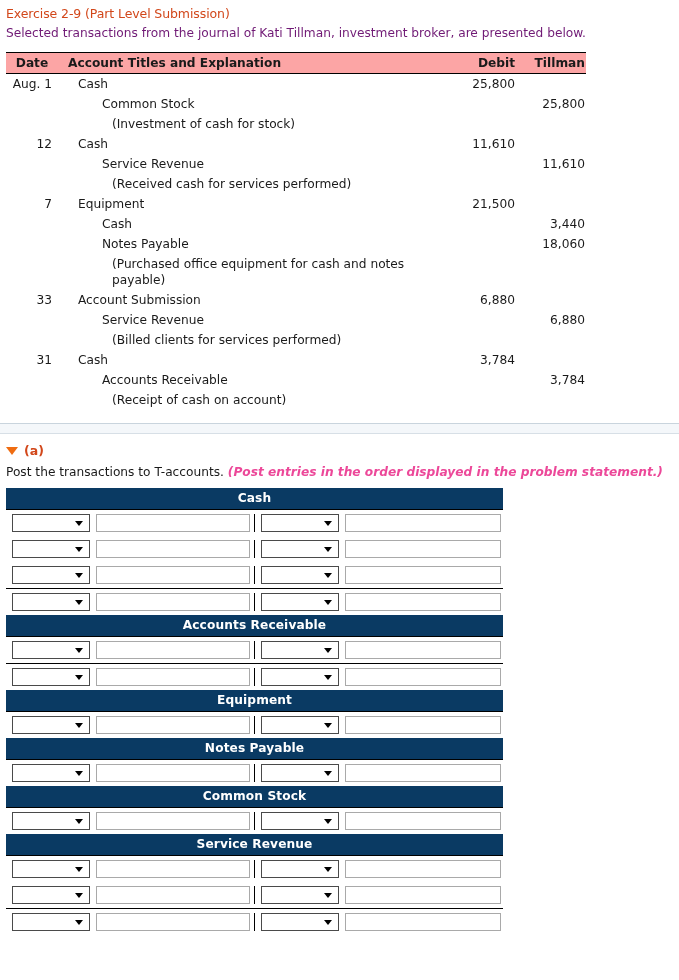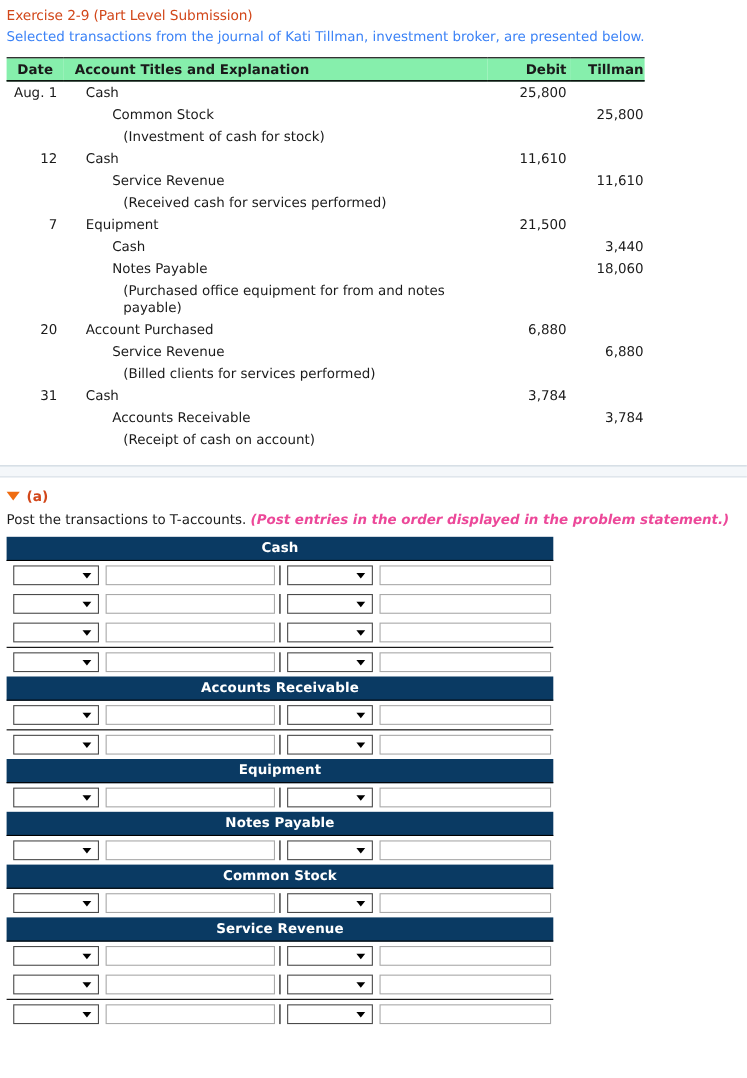--- a/index.html
+++ b/index.html
@@ -20,32 +20,32 @@
   .ex-title {
     color: #d2471a;
     font-weight: normal;
     font-size: 12.5px;
     padding: 6px 0 0 6px;
     letter-spacing: -0.1px;
   }
   .intro {
     padding: 5px 0 0 6px;
     font-size: 12.2px;
-    color: #3b82f6;
+    color: #701a75;
   }
 
   
   .journal {
     border-collapse: collapse;
     width: 580px;
     margin: 12px 0 0 6px;
     font-size: 12.2px;
   }
   .journal thead th {
-    background: #86efac;
+    background: #fca5a5;
     border-top: 1.4px solid #000;
     border-bottom: 1.4px solid #000;
     font-weight: bold;
     padding: 3px 0 3px 0;
     font-size: 12.2px;
     white-space: nowrap;
   }
   .journal th.h-date { width: 52px; text-align: center; }
   .journal th.h-acct { text-align: left; padding-left: 10px; }
   .journal th.h-debit { width: 72px; text-align: right; padding-right: 4px;}
@@ -223,27 +223,27 @@
           <td class="c-credit">3,440</td>
         </tr>
         <tr>
           <td class="c-date"></td>
           <td class="c-acct"><span class="lvl2" style="display: inline-block;">Notes Payable</span></td>
           <td class="c-debit"></td>
           <td class="c-credit">18,060</td>
         </tr>
         <tr>
           <td class="c-date"></td>
-          <td class="c-acct"><span class="lvl3" style="display: inline-block;">(Purchased office equipment for from and notes payable)</span></td>
-          <td class="c-debit"></td>
-          <td class="c-credit"></td>
-        </tr>
-        <tr>
-          <td class="c-date">20</td>
-          <td class="c-acct"><span class="lvl1" style="display: inline-block;">Account Purchased</span></td>
+          <td class="c-acct"><span class="lvl3" style="display: inline-block;">(Purchased office equipment for cash and notes payable)</span></td>
+          <td class="c-debit"></td>
+          <td class="c-credit"></td>
+        </tr>
+        <tr>
+          <td class="c-date">33</td>
+          <td class="c-acct"><span class="lvl1" style="display: inline-block;">Account Submission</span></td>
           <td class="c-debit">6,880</td>
           <td class="c-credit"></td>
         </tr>
         <tr>
           <td class="c-date"></td>
           <td class="c-acct"><span class="lvl2" style="display: inline-block;">Service Revenue</span></td>
           <td class="c-debit"></td>
           <td class="c-credit">6,880</td>
         </tr>
         <tr>

